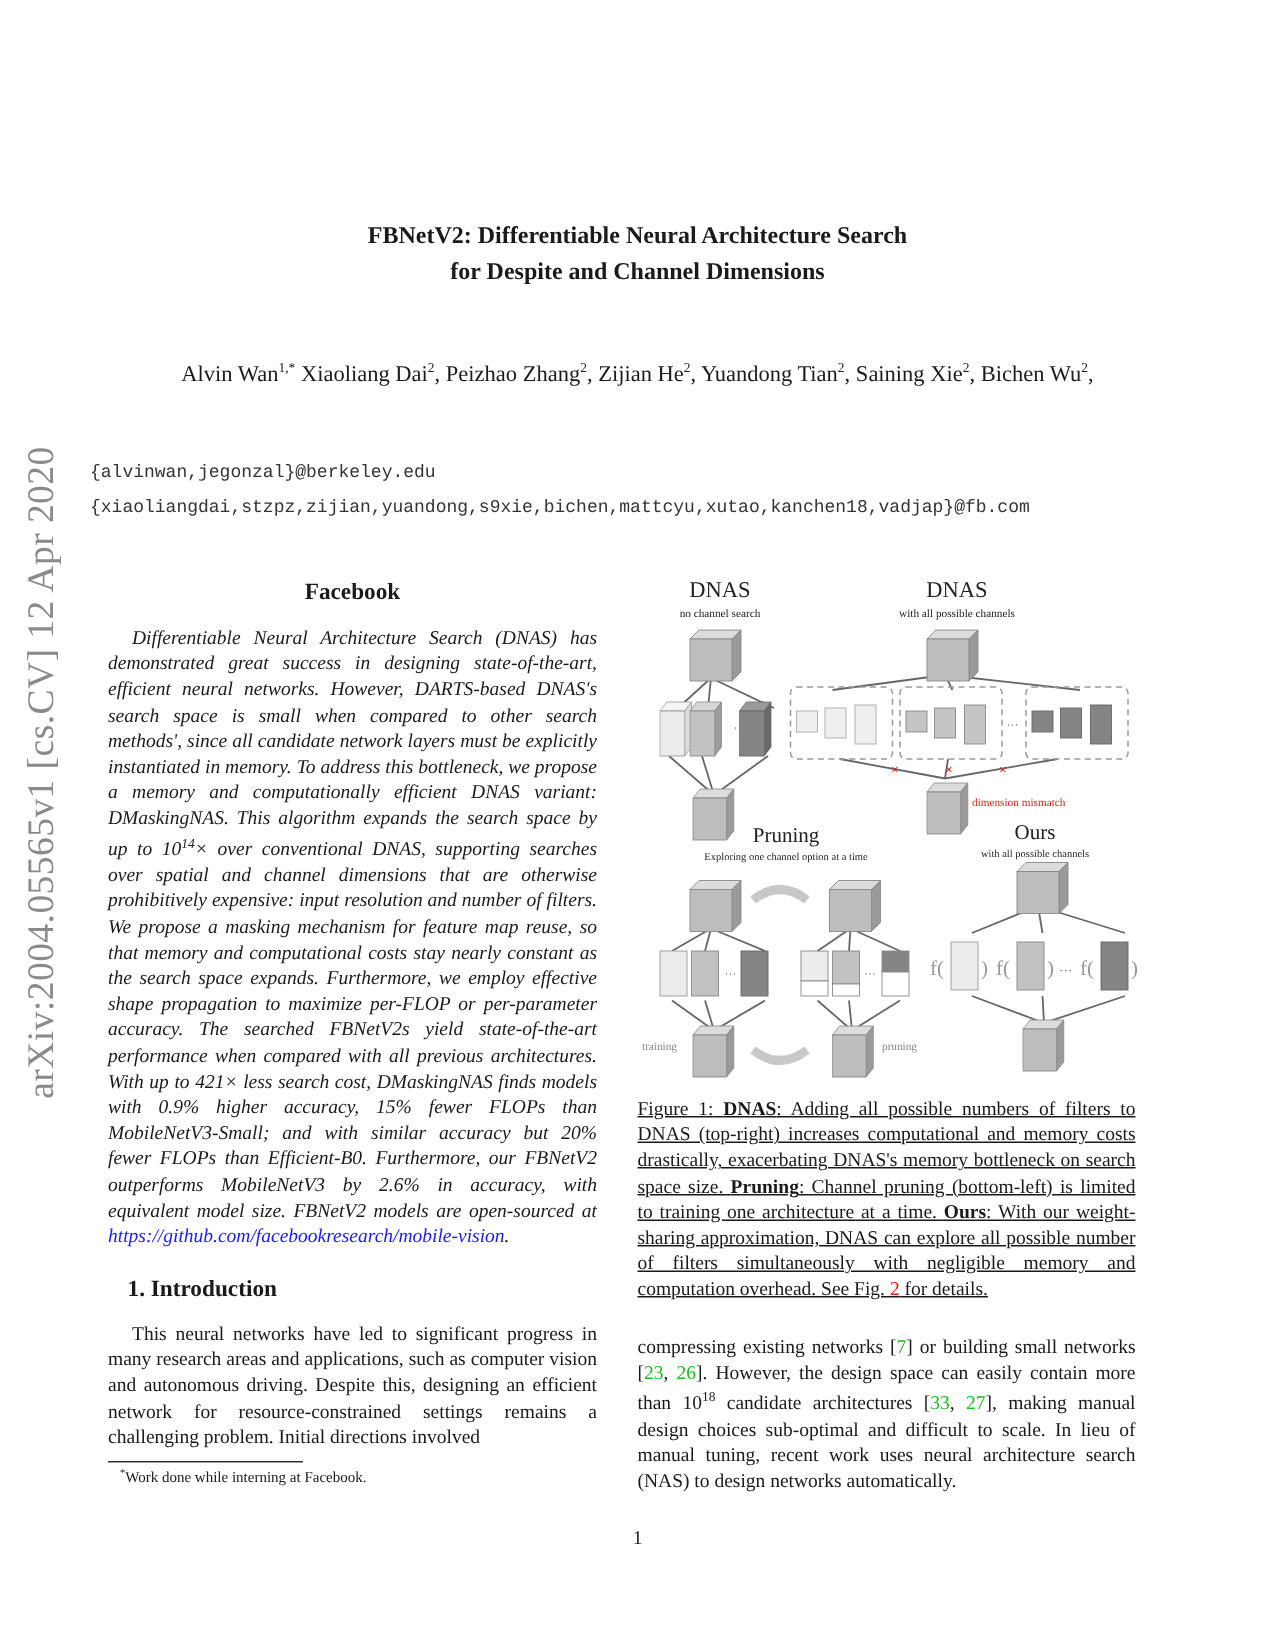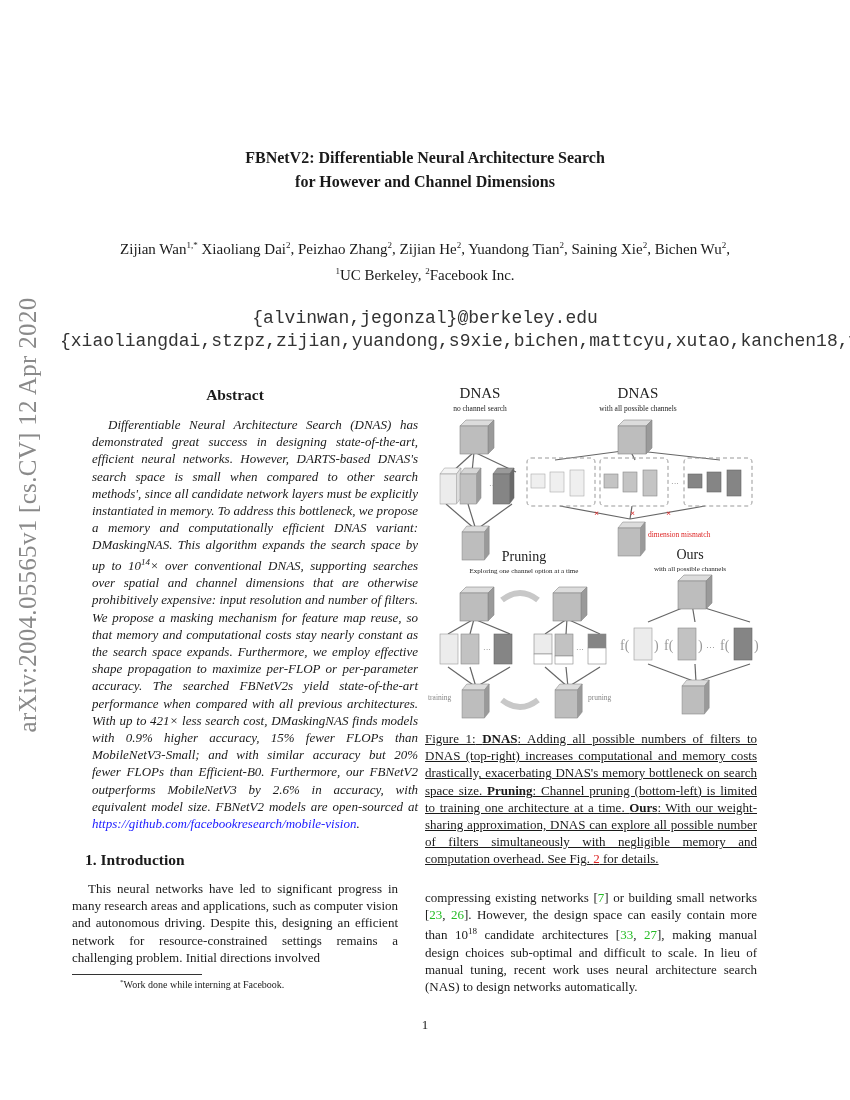--- a/index.html
+++ b/index.html
@@ -1,71 +1,67 @@
 <!DOCTYPE html>
 <html><head>
 <meta charset="utf-8">
 <style>
   html,body{margin:0;padding:0;background:#fff;}
   body{width:850px;height:1100px;position:relative;overflow:hidden;font-family:"Liberation Serif","DejaVu Serif",serif;color:#1a1a1a;}
   .abs{position:absolute;}
   .title{left:0;width:850px;top:146px;text-align:center;font-weight:bold;font-size:16px;line-height:24px;}
   .authors{left:60px;width:730px;top:234px;text-align:center;font-size:15px;line-height:22px;}
   .authors sup{font-size:9px;}
-  .email{left:60px;width:730px;text-align:center;font-family:"Liberation Mono","DejaVu Sans Mono",monospace;font-size:18px;color:#333;}
+  .email{left:60px;width:730px;text-align:left;font-family:"Liberation Mono","DejaVu Sans Mono",monospace;font-size:12px;color:#333;}
   .arxiv{left:8px;top:290px;width:40px;height:450px;}
   .arxiv span{position:absolute;left:50%;top:50%;transform:translate(-50%,-50%) rotate(-90deg);white-space:nowrap;font-size:25px;color:#8a8a8a;letter-spacing:0.3px;}
   .section-h{font-weight:bold;font-size:15.5px;}
   .col{font-size:13px;line-height:17.2px;text-align:justify;}
-  .abstract-body{left:72px;width:326px;top:416px;font-style:italic;margin-left:20px;}
+  .abstract-body{left:72px;width:326px;top:416px;font-style:italic;}
   .abstract-body .indent{display:inline-block;width:16px;}
   .link{color:#1a1aff;}
   .intro-body{left:72px;width:326px;top:880px;}
   .footnote-rule{left:72px;top:974px;width:130px;border-top:1px solid #333;}
-  .footnote{left:80px;top:978px;font-size:10px;margin-left:40px;}
+  .footnote{left:80px;top:978px;font-size:10px;}
   .caption{left:425px;width:332px;top:730px;text-decoration:underline;}
   .right-body{left:425px;width:332px;top:889px;}
   .cite-g{color:#22bb22;}
   .cite-r{color:#dd2222;}
   .pagenum{left:0;width:850px;top:1017px;text-align:center;font-size:13px;}
   .fig{left:420px;top:382px;width:370px;height:340px;}
   .fig-label{font-family:"Liberation Serif","DejaVu Serif",serif;fill:#222;}
 </style>
 </head>
 <body>
 
 <div class="abs arxiv">
   <span>arXiv:2004.05565v1  [cs.CV]  12 Apr 2020</span>
 </div>
 
 <div class="abs title">
   <div>FBNetV2: Differentiable Neural Architecture Search</div>
-  <div>for However and Channel Dimensions</div>
+  <div>for Despite and Channel Dimensions</div>
 </div>
 
 <div class="abs authors">
   <div>
-    <span>Zijian Wan</span><sup>1,*</sup>
+    <span>Alvin Wan</span><sup>1,*</sup>
     <span>Xiaoliang Dai</span><sup>2</sup>,
     <span>Peizhao Zhang</span><sup>2</sup>,
     <span>Zijian He</span><sup>2</sup>,
     <span>Yuandong Tian</span><sup>2</sup>,
     <span>Saining Xie</span><sup>2</sup>,
     <span>Bichen Wu</span><sup>2</sup>,
   </div>
-  <div>
-    <sup>1</sup><span>UC Berkeley</span>,
-    <sup>2</sup><span>Facebook Inc.</span>
-  </div>
 </div>
 
 <div class="abs email" style="top:308px;">{alvinwan,jegonzal}@berkeley.edu</div>
 <div class="abs email" style="top:331px;">{xiaoliangdai,stzpz,zijian,yuandong,s9xie,bichen,mattcyu,xutao,kanchen18,vadjap}@fb.com</div>
 
-<div class="abs section-h" style="left:72px;width:326px;top:386px;text-align:center;">Abstract</div>
+<div class="abs section-h" style="left:72px;width:326px;top:386px;text-align:center;">Facebook</div>
 <div class="abs col abstract-body">
   <span class="indent"></span><span>Differentiable Neural Architecture Search (DNAS) has demonstrated great success in designing state-of-the-art, efficient neural networks. However, DARTS-based DNAS's search space is small when compared to other search methods', since all candidate network layers must be explicitly instantiated in memory. To address this bottleneck, we propose a memory and computationally efficient DNAS variant: DMaskingNAS. This algorithm expands the search space by up to 10</span><sup style="font-size:9px;">14</sup><span>× over conventional DNAS, supporting searches over spatial and channel dimensions that are otherwise prohibitively expensive: input resolution and number of filters. We propose a masking mechanism for feature map reuse, so that memory and computational costs stay nearly constant as the search space expands. Furthermore, we employ effective shape propagation to maximize per-FLOP or per-parameter accuracy. The searched FBNetV2s yield state-of-the-art performance when compared with all previous architectures. With up to 421× less search cost, DMaskingNAS finds models with 0.9% higher accuracy, 15% fewer FLOPs than MobileNetV3-Small; and with similar accuracy but 20% fewer FLOPs than Efficient-B0. Furthermore, our FBNetV2 outperforms MobileNetV3 by 2.6% in accuracy, with equivalent model size. FBNetV2 models are open-sourced at </span><span class="link">https://github.com/facebookresearch/mobile-vision</span><span>.</span>
 </div>
 
 <div class="abs section-h" style="left:72px;top:851px;margin-left:13px;">1. Introduction</div>
 <div class="abs col intro-body">
   <span style="display:inline-block;width:16px;"></span><span>This neural networks have led to significant progress in many research areas and applications, such as computer vision and autonomous driving. Despite this, designing an efficient network for resource-constrained settings remains a challenging problem. Initial directions involved</span>
 </div>
 
 <div class="abs footnote-rule"></div>

